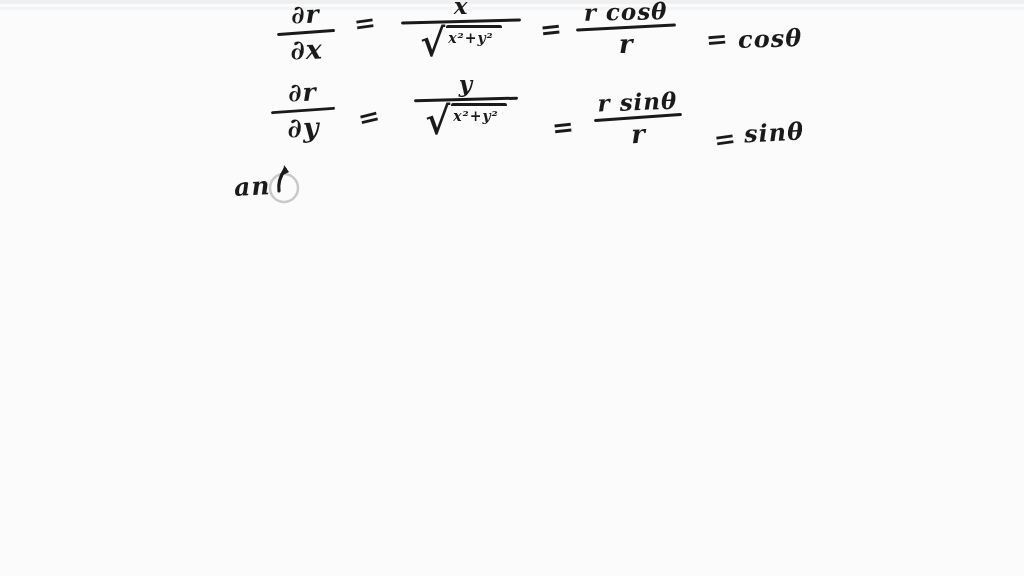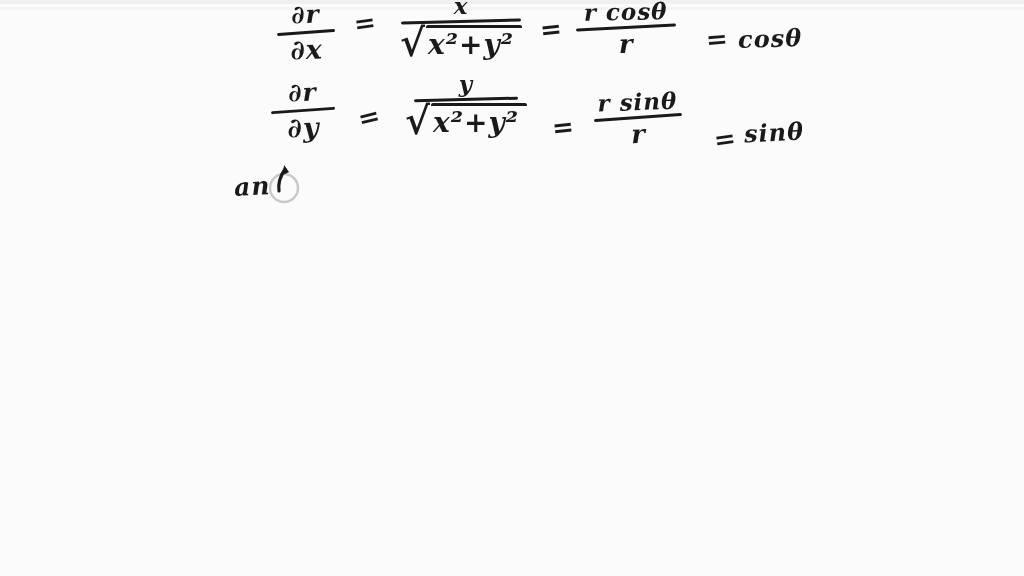--- a/index.html
+++ b/index.html
@@ -55,21 +55,21 @@
     font-style: normal;
     font-weight: 700;
     font-size: 38px;
     line-height: 0.85;
     margin-top: 2px;
   }
   .radicand {
     border-top: 3px solid #1a1a1a;
     border-radius: 2px;
     padding: 3px 8px 0 2px;
-    font-size: 28px;
+    font-size: 14px;
   }
 
   .result-term { position: absolute; font-size: 24px; }
 
   .partial-word { position: absolute; font-size: 25px; }
 
   .pen-cursor { position: absolute; }
 </style>
 </head>
 <body>

